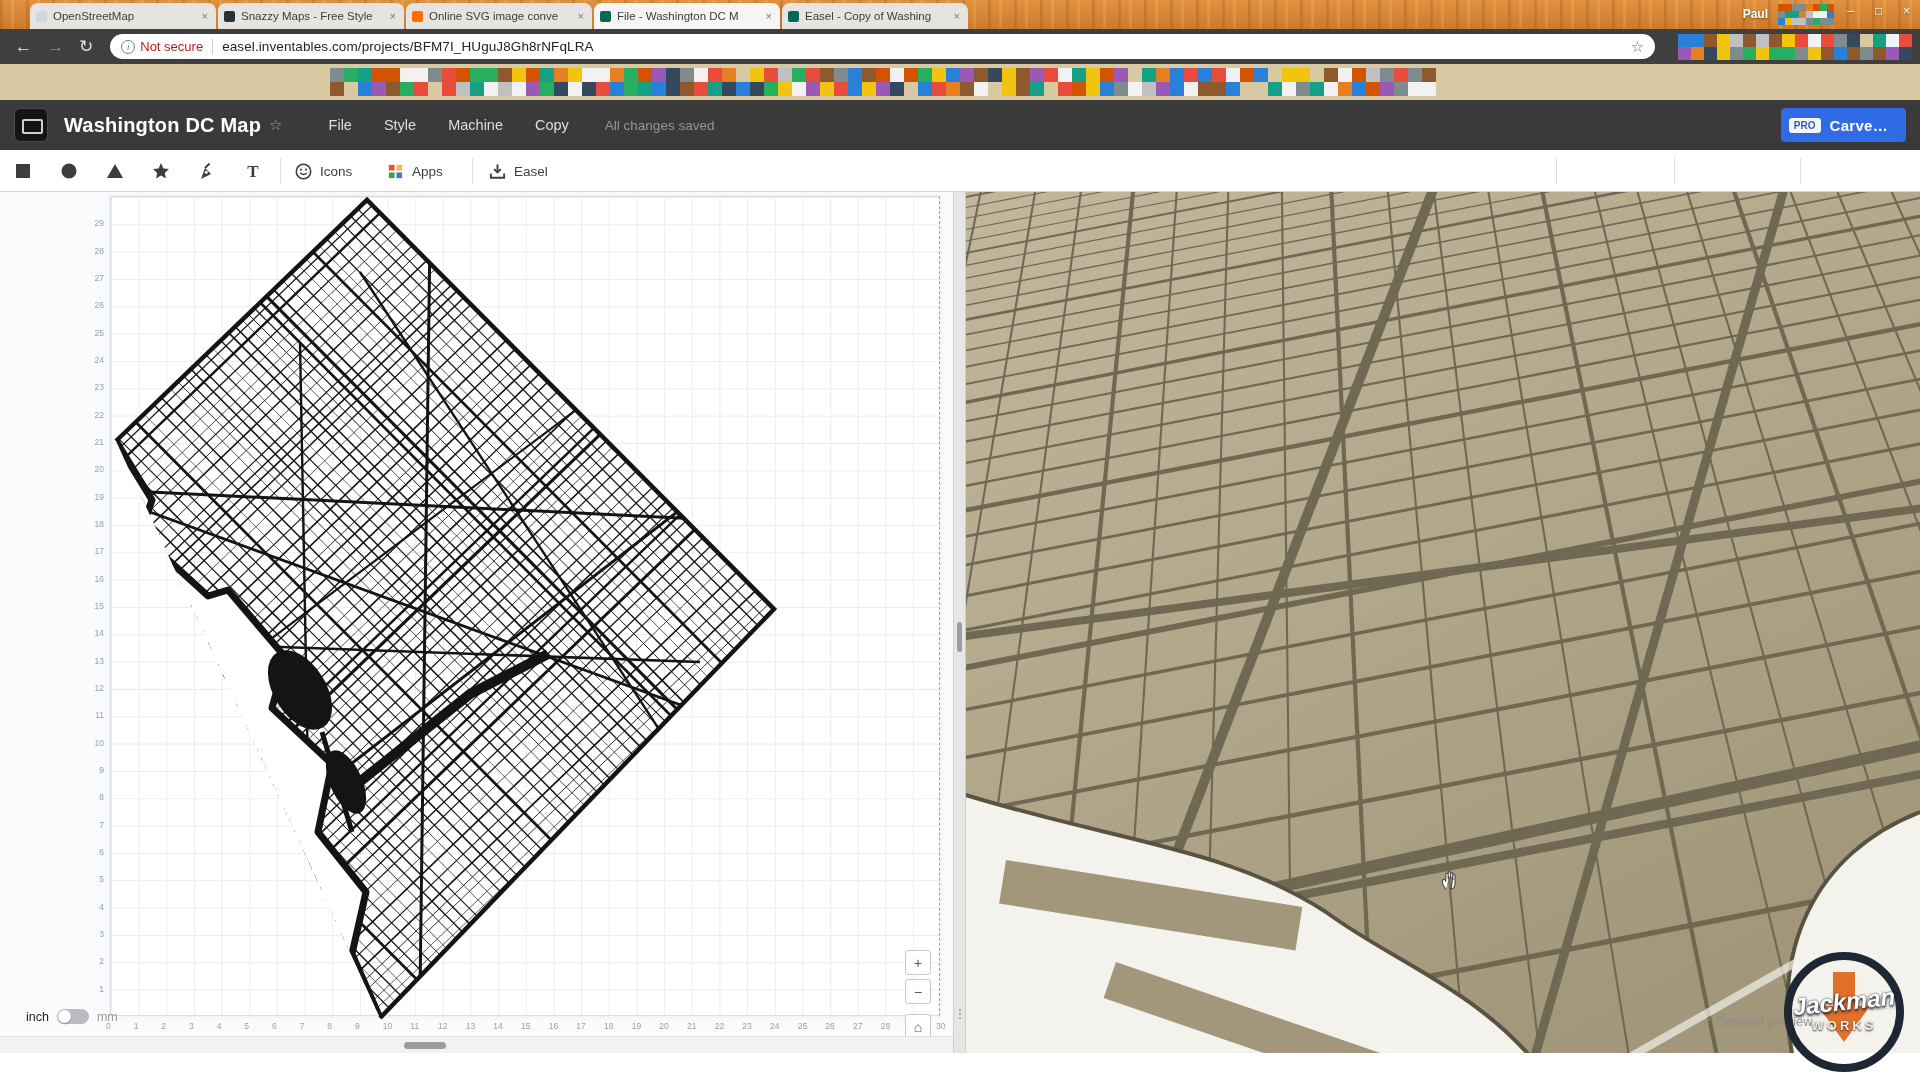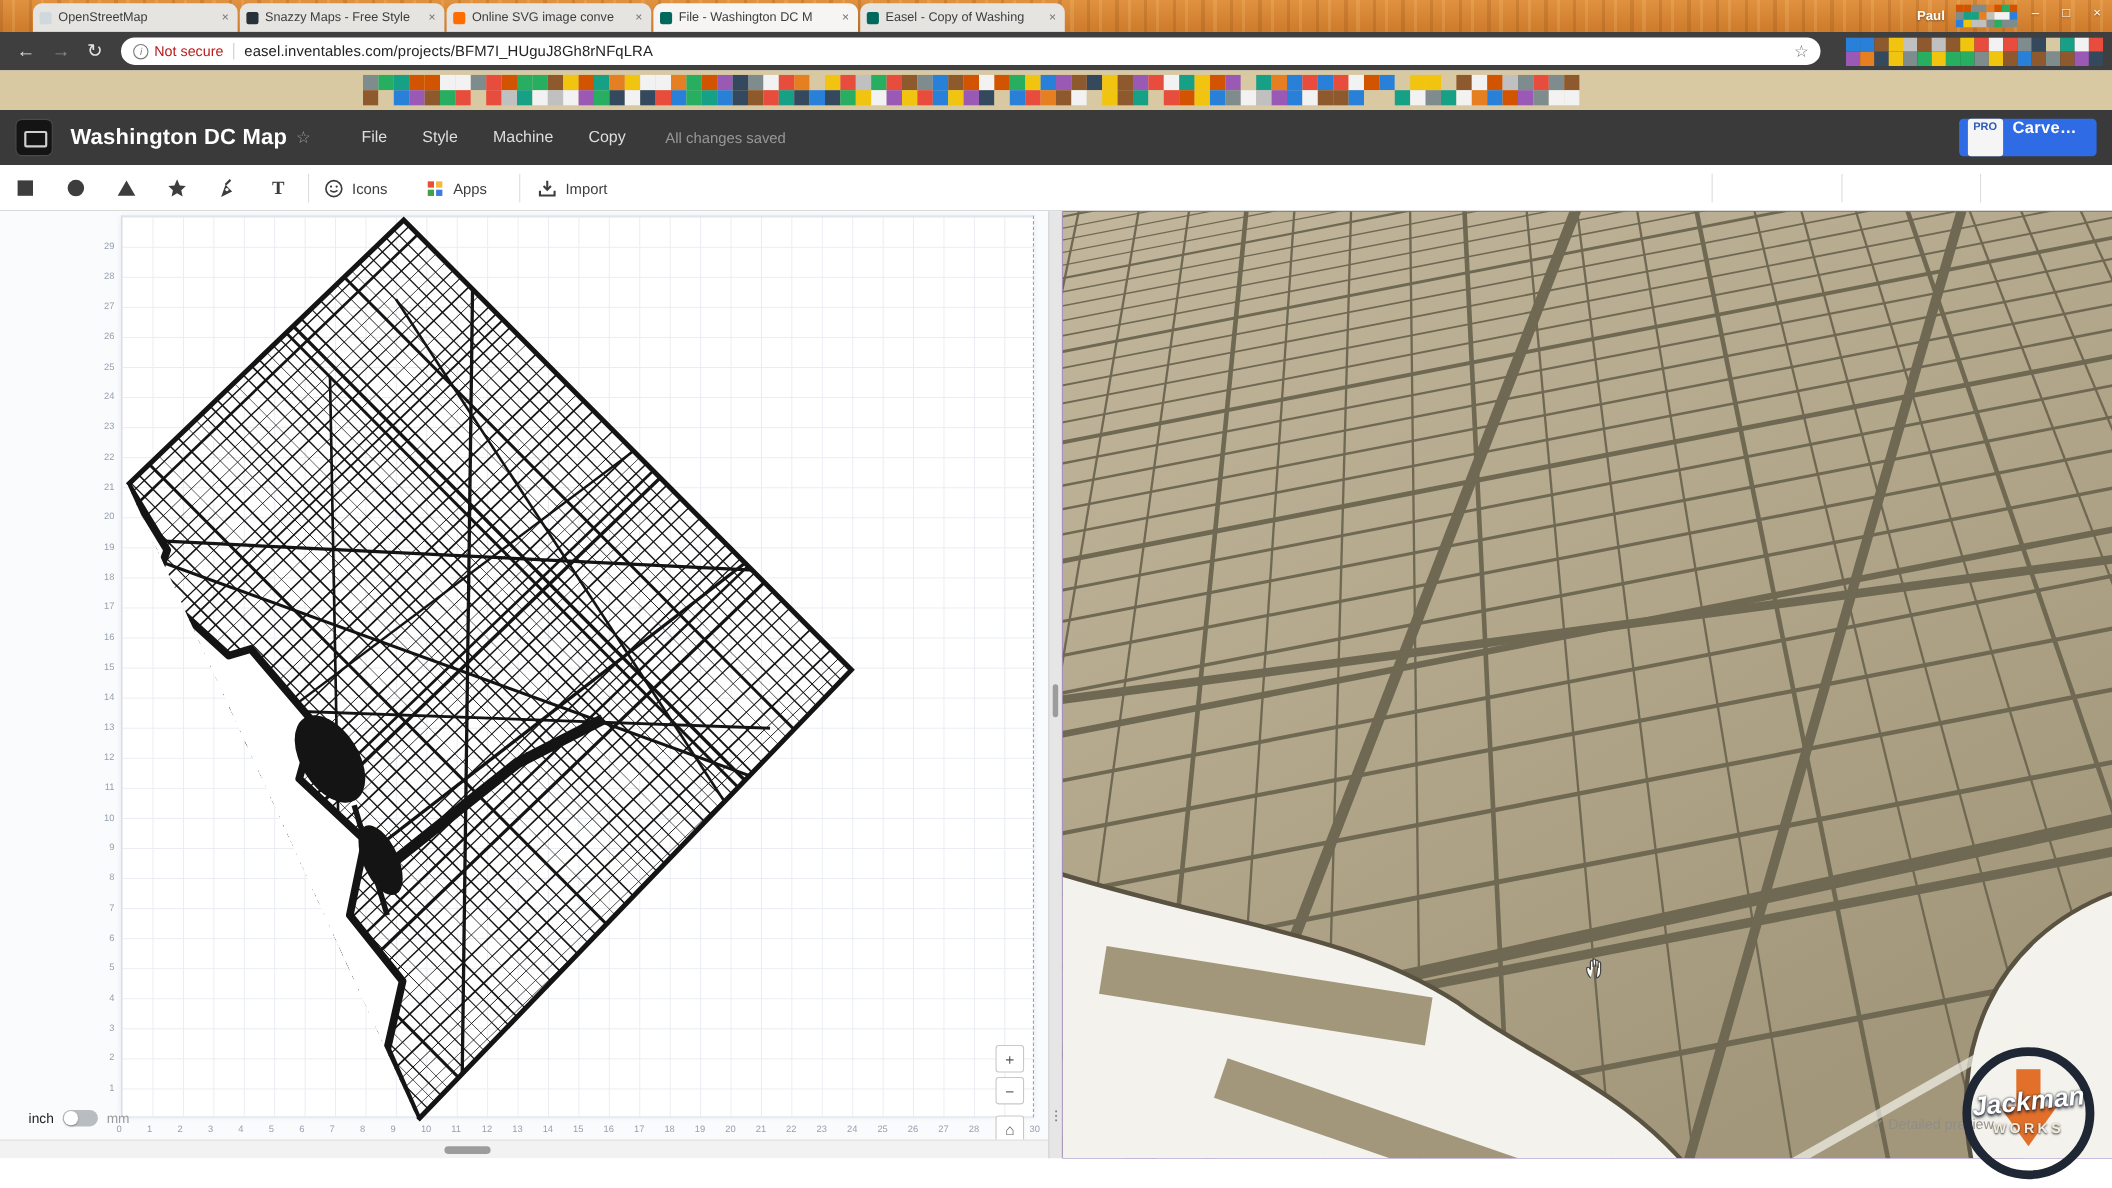--- a/index.html
+++ b/index.html
@@ -47,21 +47,21 @@
 
 .eheader{position:absolute;top:100px;width:100%;height:50px;background:#3a3a3a;display:flex;align-items:center;color:#fff}
 .elogo{width:34px;height:34px;margin-left:14px;background:#141414;border:1px solid #4a4a4a;border-radius:6px;position:relative;flex:none}
 .elogo::after{content:"";position:absolute;left:7px;top:10px;width:17px;height:11px;border:2px solid #cfcfcf;border-radius:2px}
 .etitle{font-size:20px;font-weight:bold;margin-left:16px;letter-spacing:.2px;white-space:nowrap}
 .etstar{color:#9f9f9f;font-size:15px;margin-left:8px}
 .emenu{display:flex;gap:32px;margin-left:46px;font-size:14.5px;color:#dedede}
 .emenu span{cursor:default}
 .esaved{margin-left:36px;font-size:13.5px;color:#979797;white-space:nowrap}
 .carve{position:absolute;right:14px;top:8px;height:34px;background:#2e6be5;border-radius:4px;
- display:flex;padding:0 18px 0 8px;gap:9px}
+ display:flex;align-items:center;padding:0 18px 0 8px;gap:9px}
 .propill{background:#f5f5f5;color:#2e5bb8;font-size:10px;font-weight:bold;border-radius:3px;padding:2px 5px}
 .carvetext{color:#fff;font-size:15px;font-weight:bold;letter-spacing:.3px}
 
 
 .etoolbar{position:absolute;top:150px;width:100%;height:42px;background:#fff;border-bottom:1px solid #d6d6d6}
 .toolbtn{position:absolute;top:2px;width:38px;height:38px;background:none;border:none;
  display:flex;align-items:center;justify-content:center;cursor:pointer}
 .tsep{position:absolute;top:8px;width:1px;height:26px;background:#ddd}
 .lblbtn{position:absolute;top:2px;height:38px;background:none;border:none;display:flex;align-items:center;gap:7px;
  font-size:13.5px;color:#3e3e3e;font-family:"Liberation Sans",sans-serif;cursor:pointer}
@@ -478,21 +478,21 @@
         </svg>
       <span>Apps</span>
     </button>
     <span class="tsep" style="left:472px"></span>
     <button class="lblbtn" style="left:488px">
       <svg width="19" height="19" viewBox="0 0 20 20">
           <path d="M10,2.5 v8" stroke="#3d3d3d" stroke-width="2" fill="none"></path>
           <path d="M6.5,7.5 L10,11 L13.5,7.5" stroke="#3d3d3d" stroke-width="2" fill="none"></path>
           <path d="M3,12 v4.5 h14 V12" stroke="#3d3d3d" stroke-width="2" fill="none"></path>
         </svg>
-      <span>Import</span>
+      <span>Easel</span>
     </button>
 
     <span class="matthumb"></span>
     <span class="matname">Birch Plywood</span>
     <span class="matdims">30 × 30 × 0.25 in</span>
     <span class="tsep" style="left:1556px"></span>
     <div class="tgroup" style="left:1564px;width:104px">
       <div>Bit:</div>
       <div class="big">1/4 in</div>
     </div>

